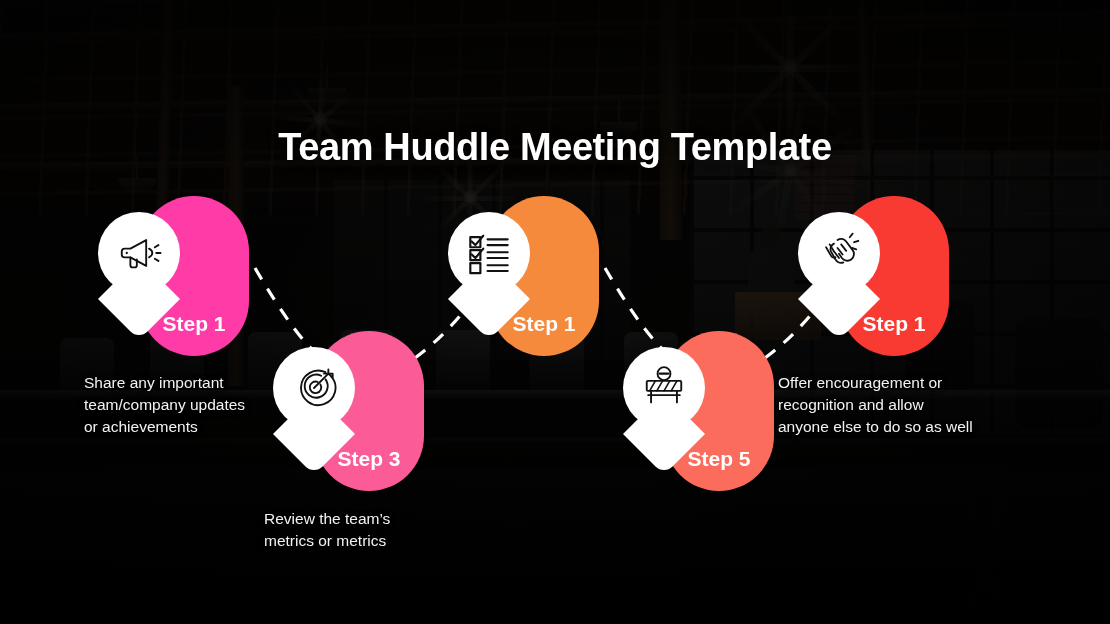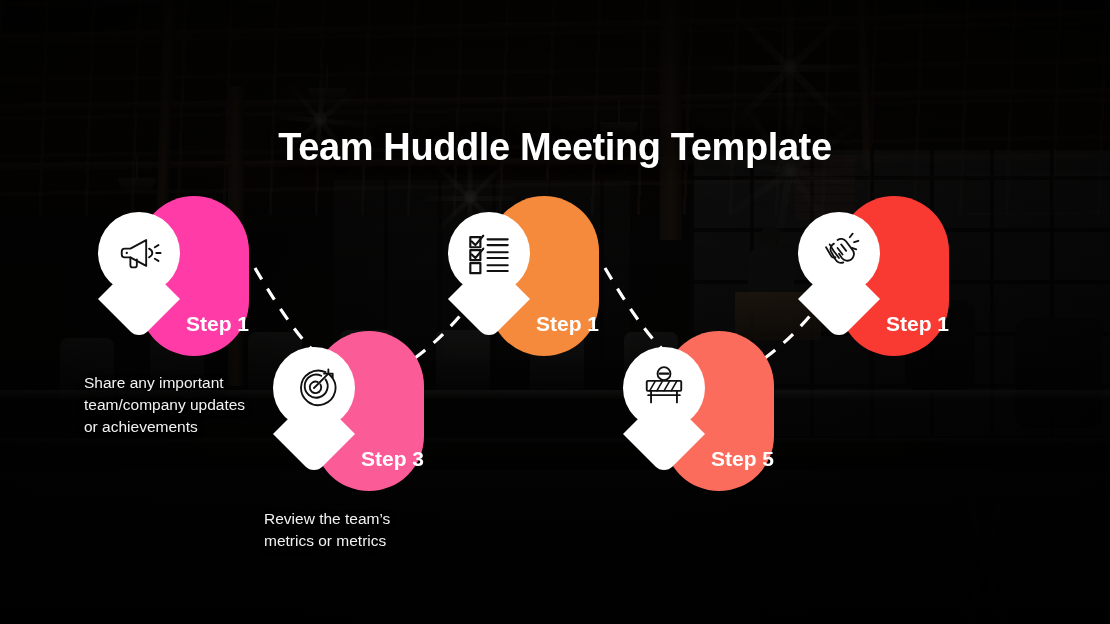--- a/index.html
+++ b/index.html
@@ -167,21 +167,21 @@
   .marker .tip {
     position:absolute; left:50%; top:58px; transform:translateX(-50%) rotate(45deg);
     width:58px; height:58px; background:#fff; border-radius:0 0 12px 0;
   }
   .marker .ico {
     position:absolute; left:50%; top:41px; transform:translate(-50%,-50%);
     width:46px; height:46px; z-index:2;
   }
   .marker .ico svg { width:100%; height:100%; display:block; }
   .step-label {
-    position:absolute; left:0; width:110px; top:116px; text-align:right;
+    position:absolute; left:0; width:110px; top:116px; text-align:center;
     color:#fff; font-size:21px; font-weight:bold;
   }
   .caption {
     position:absolute; text-align:left; color:#f2f2f2;
     font-size:15.5px; line-height:22px;
     text-shadow:0 1px 6px rgba(0,0,0,.85);
     white-space:pre-line;
   }
 </style>
 </head>
@@ -382,14 +382,17 @@
           <path d="M25 19c-4 2-6 7-4 11l6 11c2 4 7 6 11 4"></path>
           <path d="M35 20l7 9M30 25l7 9M26 31l6 8"></path>
           <path d="M14 24l7 12c1 2 4 3 6 2"></path>
           <path d="M19 20l6 10"></path>
           <path d="M47 10l4-5M53 17l6-2M50 25l6 2"></path>
         </svg>
       </div>
     </div>
     <div class="step-label">Step 1</div>
   </div>
+  <div class="caption" style="left:778px; top:372px; width:234px;">Offer encouragement or
+recognition and allow
+anyone else to do so as well</div>
 
 </div>
 
 </body></html>

